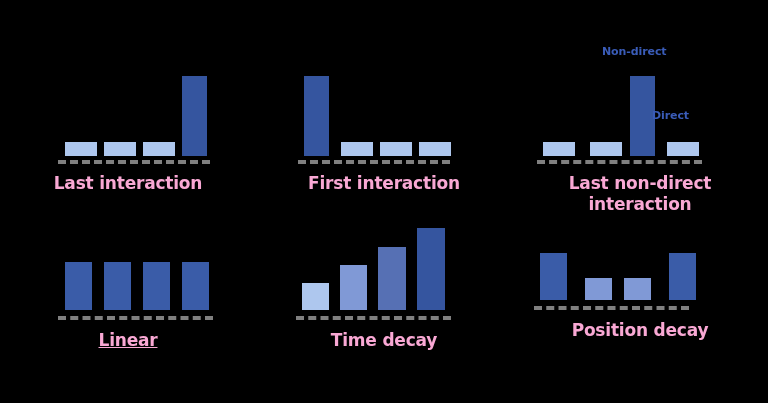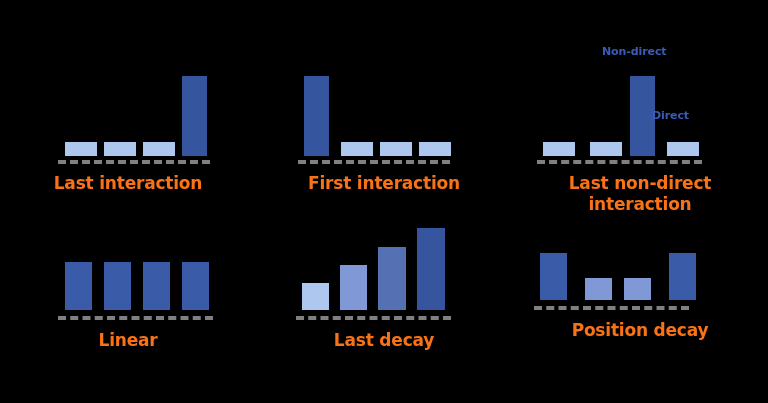--- a/index.html
+++ b/index.html
@@ -8,21 +8,21 @@
   #canvas{position:relative;width:768px;height:403px;background:#000000;}
 
   .panel{position:absolute;width:256px;}
   .plot{position:relative;width:256px;height:0;}
 
   .bar{position:absolute;bottom:0;}
 
   .baseline{position:absolute;height:0;border-top:4px dashed #808080;}
 
   .caption{position:absolute;width:100%;text-align:center;
-           color:#f97316;font-weight:bold;font-size:17px;
+           color:#f9a8d4;font-weight:bold;font-size:17px;
            line-height:21px;letter-spacing:-0.2px;}
 
   .annot{position:absolute;color:#3A5CB8;font-weight:bold;
          font-size:11px;white-space:nowrap;letter-spacing:-0.1px;}
 </style>
 </head>
 <body>
 
 <div id="canvas">
 
@@ -65,32 +65,32 @@
   </div>
 
   <div class="panel" style="left:0px;top:250px;">
     <div class="plot" style="height:60px;">
       <div class="bar" style="left:65px;width:27px;height:48px;background:#3A5CA8;"></div>
       <div class="bar" style="left:104px;width:27px;height:48px;background:#3A5CA8;"></div>
       <div class="bar" style="left:143px;width:27px;height:48px;background:#3A5CA8;"></div>
       <div class="bar" style="left:182px;width:27px;height:48px;background:#3A5CA8;"></div>
     </div>
     <div class="baseline" style="left:58px;top:66px;width:155px;"></div>
-    <div class="caption" style="top:80px;">Linear</div>
+    <div class="caption" style="top:80px;text-decoration:underline;">Linear</div>
   </div>
 
   <div class="panel" style="left:256px;top:228px;">
     <div class="plot" style="height:82px;">
       <div class="bar" style="left:46px;width:27px;height:27px;background:#AEC7EE;"></div>
       <div class="bar" style="left:84px;width:27px;height:45px;background:#8099D6;"></div>
       <div class="bar" style="left:122px;width:28px;height:63px;background:#5670B4;"></div>
       <div class="bar" style="left:161px;width:28px;height:82px;background:#35559F;"></div>
     </div>
     <div class="baseline" style="left:40px;top:88px;width:155px;"></div>
-    <div class="caption" style="top:102px;">Last decay</div>
+    <div class="caption" style="top:102px;">Time decay</div>
   </div>
 
   <div class="panel" style="left:512px;top:250px;">
     <div class="plot" style="height:50px;">
       <div class="bar" style="left:28px;width:27px;height:47px;background:#3A5CA8;"></div>
       <div class="bar" style="left:73px;width:27px;height:22px;background:#8099D6;"></div>
       <div class="bar" style="left:112px;width:27px;height:22px;background:#8099D6;"></div>
       <div class="bar" style="left:157px;width:27px;height:47px;background:#3A5CA8;"></div>
     </div>
     <div class="baseline" style="left:22px;top:56px;width:155px;"></div>

